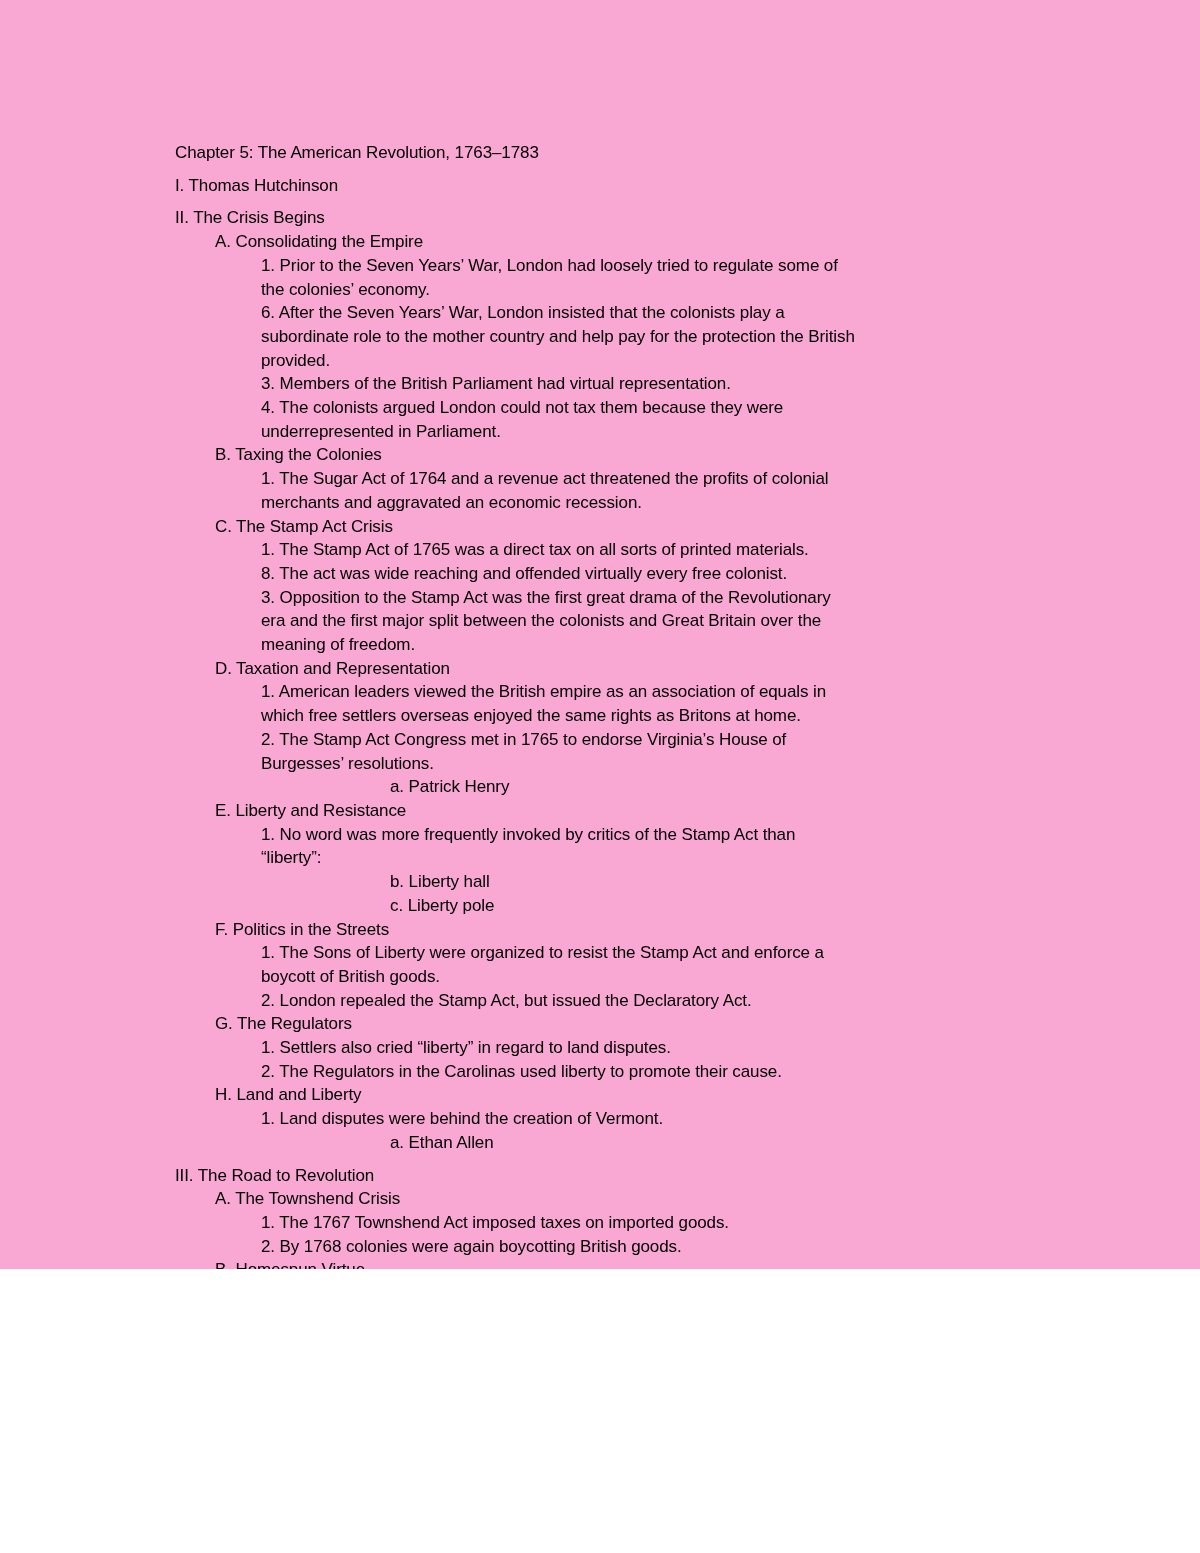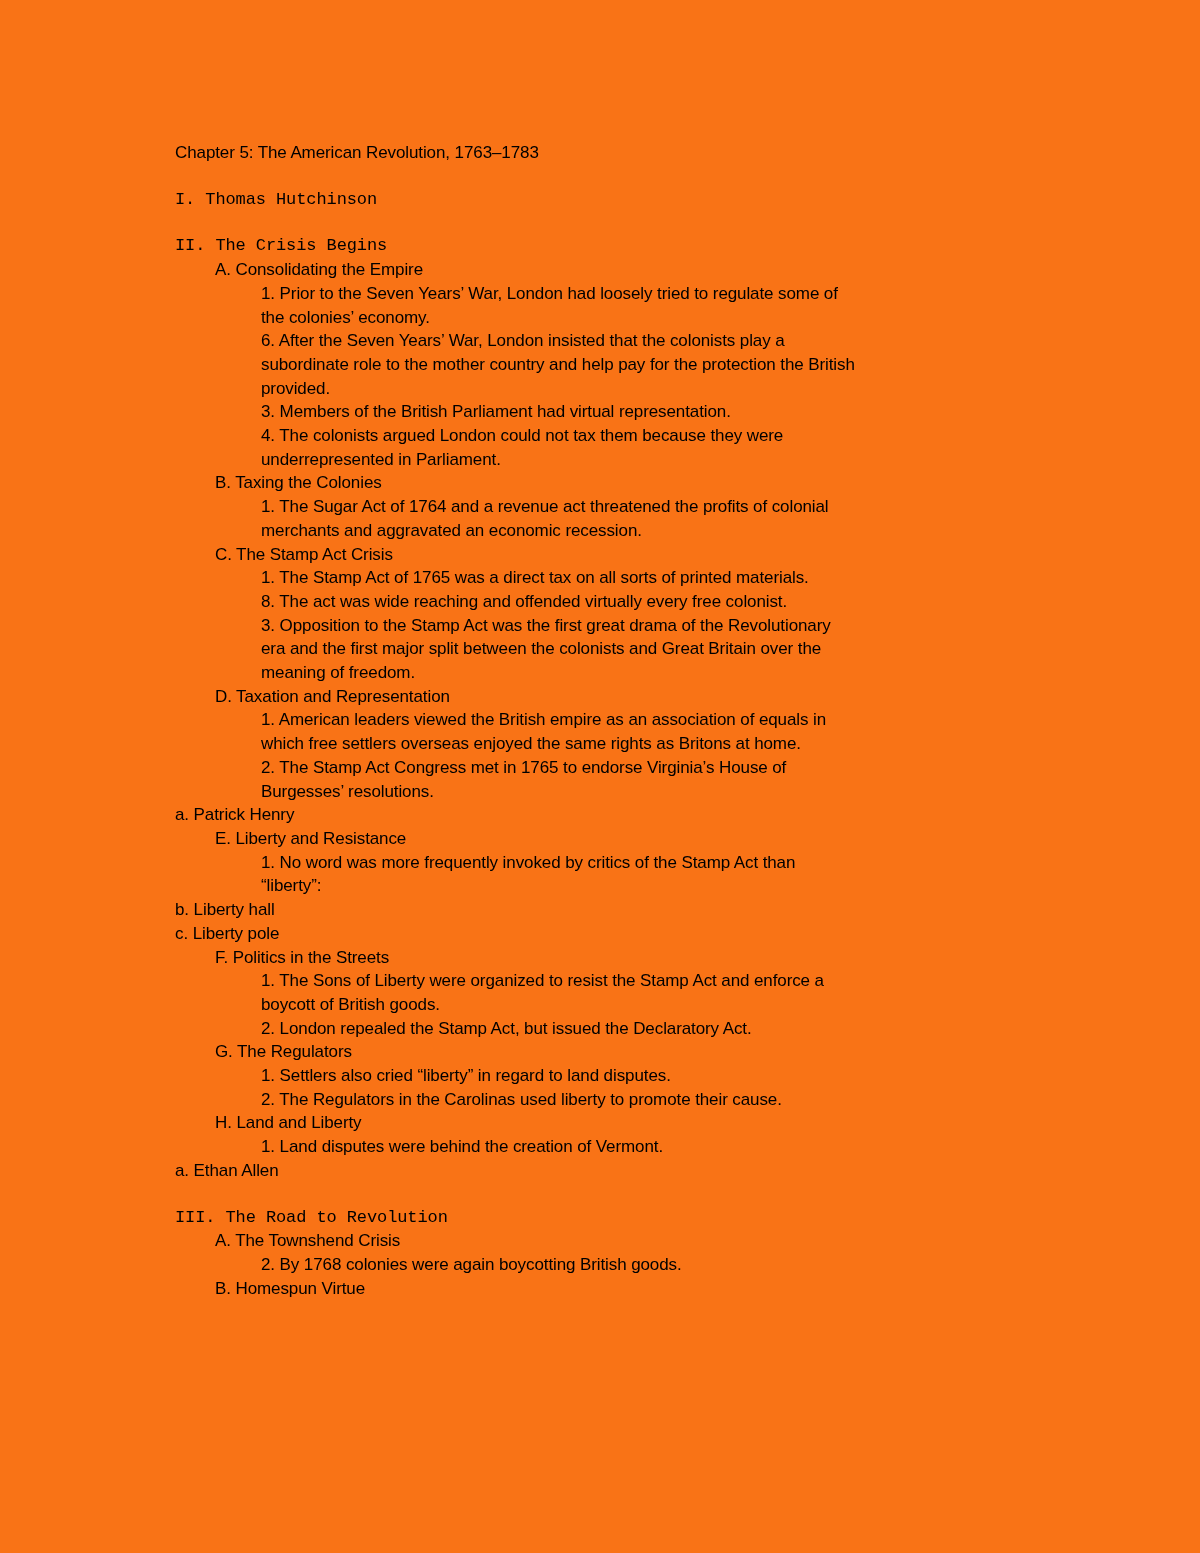--- a/index.html
+++ b/index.html
@@ -1,32 +1,32 @@
 <!DOCTYPE html>
 <html><head>
 <meta charset="utf-8">
 <style>
   html, body { margin: 0; padding: 0; background: #ffffff; }
   .doc {
     position: relative;
     width: 1200px;
-    height: 1553px;
-    background: #f97316;
+    height: 1269px;
+    background: #f9a8d4;
     box-sizing: border-box;
     padding: 141px 60px 0 175px;
     font-family: "Liberation Sans", sans-serif;
     font-size: 17px;
     color: #000000;
     letter-spacing: -0.1px;
   }
   .line { line-height: 23.7px; white-space: pre-wrap; }
   .lA { margin-left: 40px; }
   .l1 { margin-left: 86px; }
-  .l2 { }
-  .sec { margin-top: 23px; font-family: Liberation Mono, monospace; }
+  .l2 { margin-left: 215px; }
+  .sec { margin-top: 9px; }
 </style>
 </head>
 <body>
 
 <div class="doc">
 
   <div class="line">Chapter 5: The American Revolution, 1763–1783</div>
 
   <div class="line sec">I. Thomas Hutchinson</div>
 
@@ -75,17 +75,18 @@
   <div class="line l1">1. Settlers also cried “liberty” in regard to land disputes.</div>
   <div class="line l1">2. The Regulators in the Carolinas used liberty to promote their cause.</div>
 
   <div class="line lA">H. Land and Liberty</div>
   <div class="line l1">1. Land disputes were behind the creation of Vermont.</div>
   <div class="line l2">a. Ethan Allen</div>
 
   <div class="line sec">III. The Road to Revolution</div>
 
   <div class="line lA">A. The Townshend Crisis</div>
+  <div class="line l1">1. The 1767 Townshend Act imposed taxes on imported goods.</div>
   <div class="line l1">2. By 1768 colonies were again boycotting British goods.</div>
 
   <div class="line lA">B. Homespun Virtue</div>
 
 </div>
 
 </body></html>

